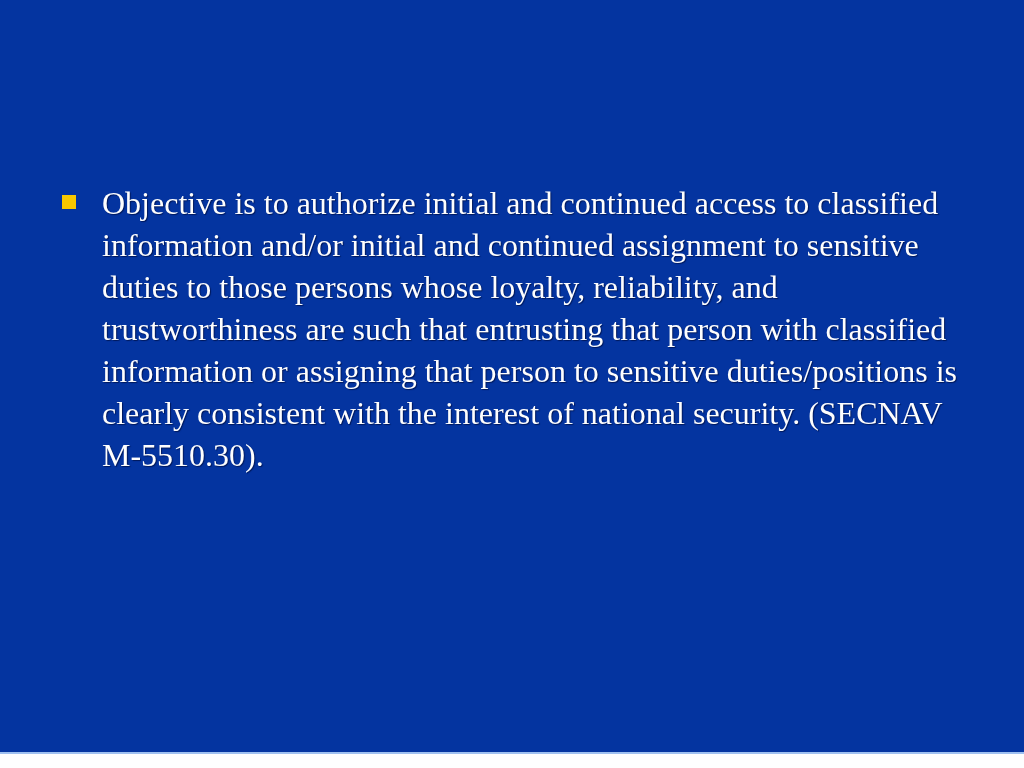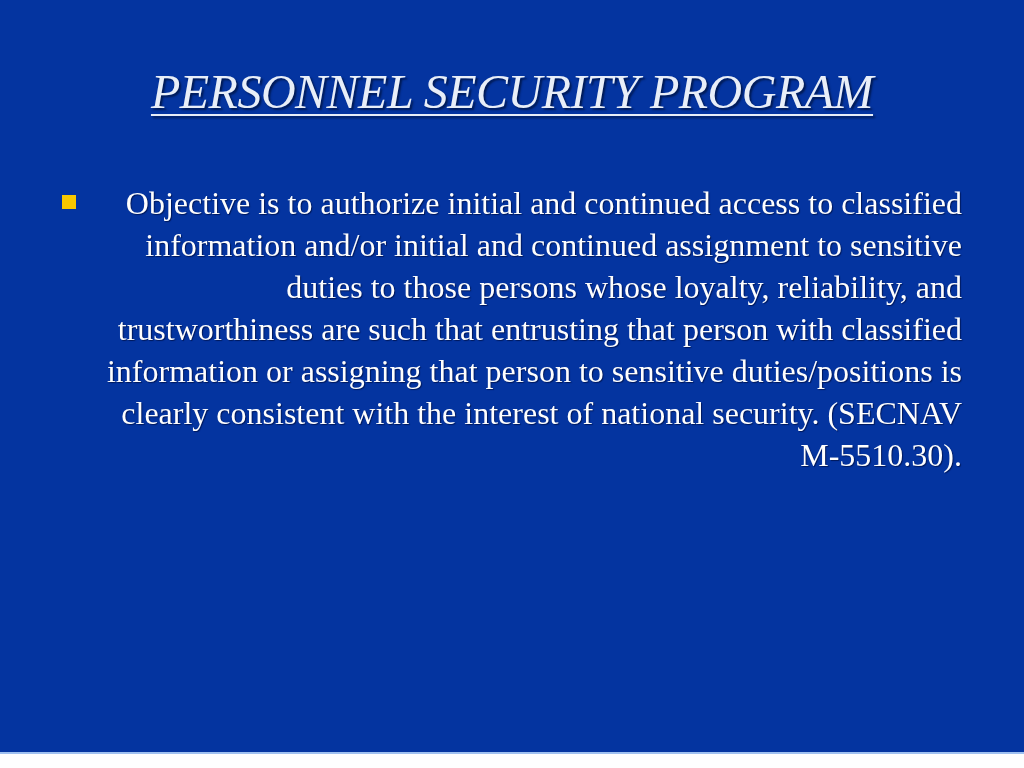--- a/index.html
+++ b/index.html
@@ -28,39 +28,38 @@
       text-underline-offset: 6px;
       text-shadow: 2px 2px 2px #001a55;
       letter-spacing: -0.5px;
       margin: 0; font-weight: normal;
     }
     .bullet-list {
       position: absolute;
       left: 62px; top: 182px; width: 900px;
       margin: 0; padding: 0; list-style: none;
     }
-    .bullet-item { position: relative; padding-left: 40px; text-align: right; }
+    .bullet-item { position: relative; padding-left: 40px; }
     .bullet-marker {
       position: absolute; left: 0; top: 13px;
       width: 14px; height: 14px;
       background: #f8c800;
     }
     .bullet-text {
       font-family: "Liberation Serif", "DejaVu Serif", serif;
       font-size: 32px;
       line-height: 42px;
       color: #fefefe;
       text-shadow: 1px 1px 1px #00185a;
       display: block;
     }
   </style>
 </head>
 <body>
 
 <div class="slide">
-  <h1 class="title">PERSONNEL SECURITY PROGRAM</h1>
   <ul class="bullet-list">
     <li class="bullet-item">
       <span class="bullet-marker"></span>
       <span class="bullet-text">Objective is to authorize initial and continued access to classified information and/or initial and continued assignment to sensitive duties to those persons whose loyalty, reliability, and trustworthiness are such that entrusting that person with classified information or assigning that person to sensitive duties/positions is clearly consistent with the interest of national security. (SECNAV M-5510.30).</span>
     </li>
   </ul>
 </div>
 
 </body></html>

